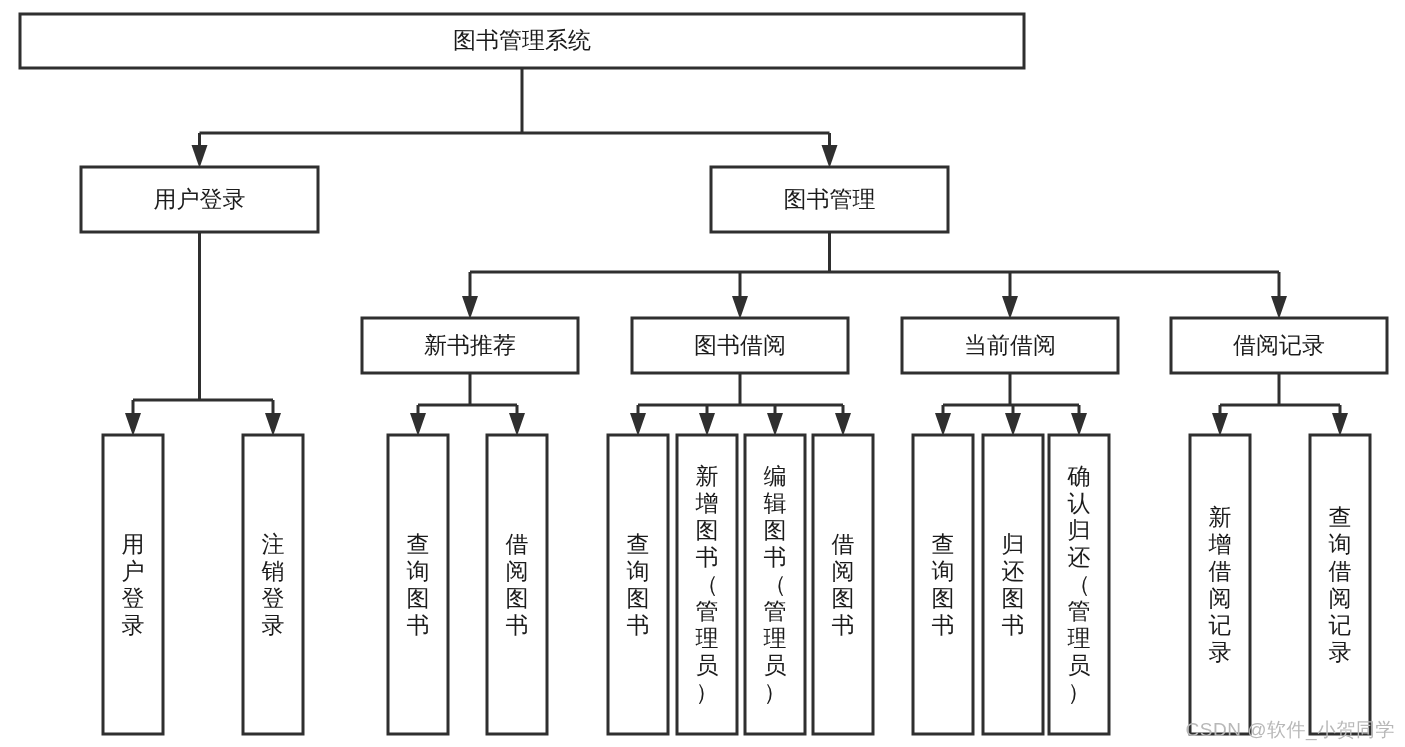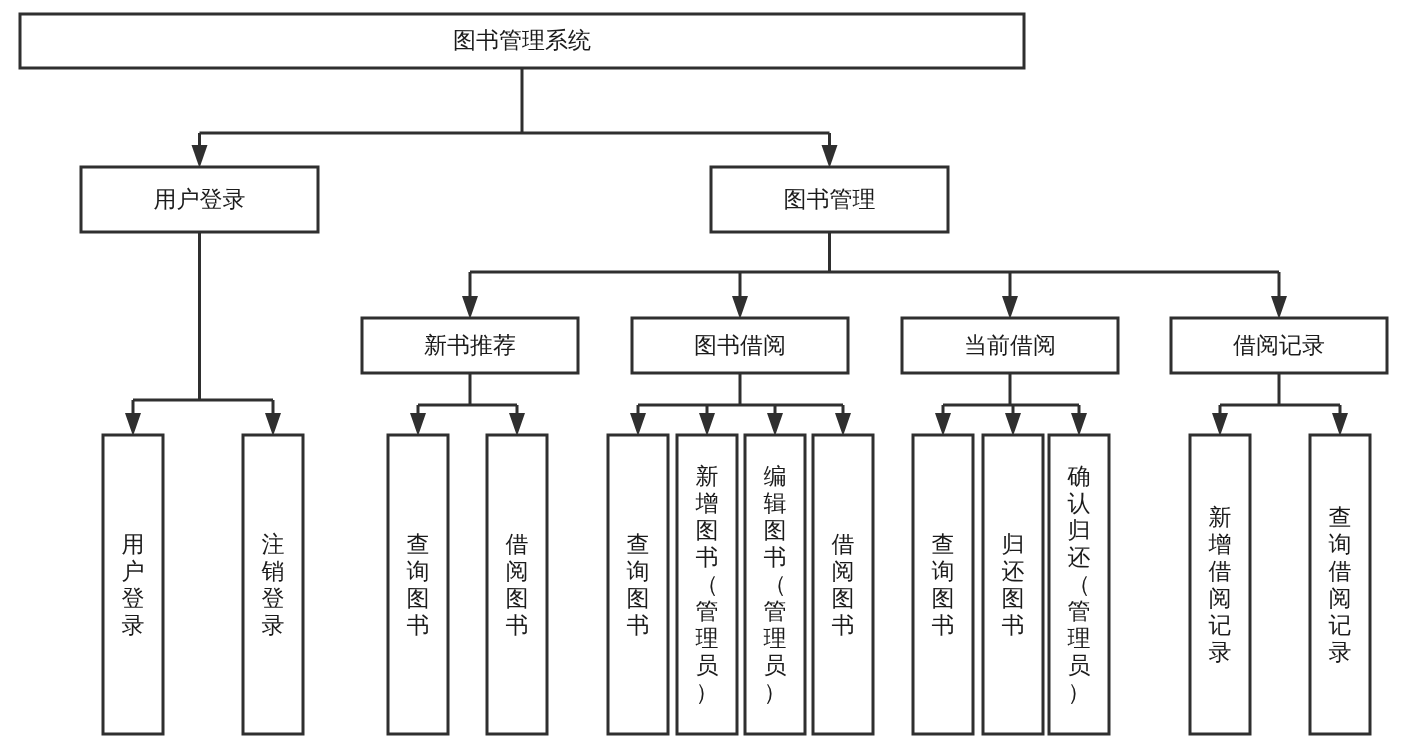--- a/index.html
+++ b/index.html
@@ -202,13 +202,14 @@
         <g>
           <rect x="1190" y="435" width="60" height="299" class="node-rect"></rect>
           <text x="1220" class="node-label-vert"><tspan x="1220" y="524.56">新</tspan><tspan x="1220" y="551.56">增</tspan><tspan x="1220" y="578.56">借</tspan><tspan x="1220" y="605.56">阅</tspan><tspan x="1220" y="632.56">记</tspan><tspan x="1220" y="659.56">录</tspan></text>
         </g>
         <g>
           <rect x="1310" y="435" width="60" height="299" class="node-rect"></rect>
           <text x="1340" class="node-label-vert"><tspan x="1340" y="524.56">查</tspan><tspan x="1340" y="551.56">询</tspan><tspan x="1340" y="578.56">借</tspan><tspan x="1340" y="605.56">阅</tspan><tspan x="1340" y="632.56">记</tspan><tspan x="1340" y="659.56">录</tspan></text>
         </g>
       </g>
   </svg>
+  <div class="watermark">CSDN @软件_小贺同学</div>
 </div>
 
 </body></html>

